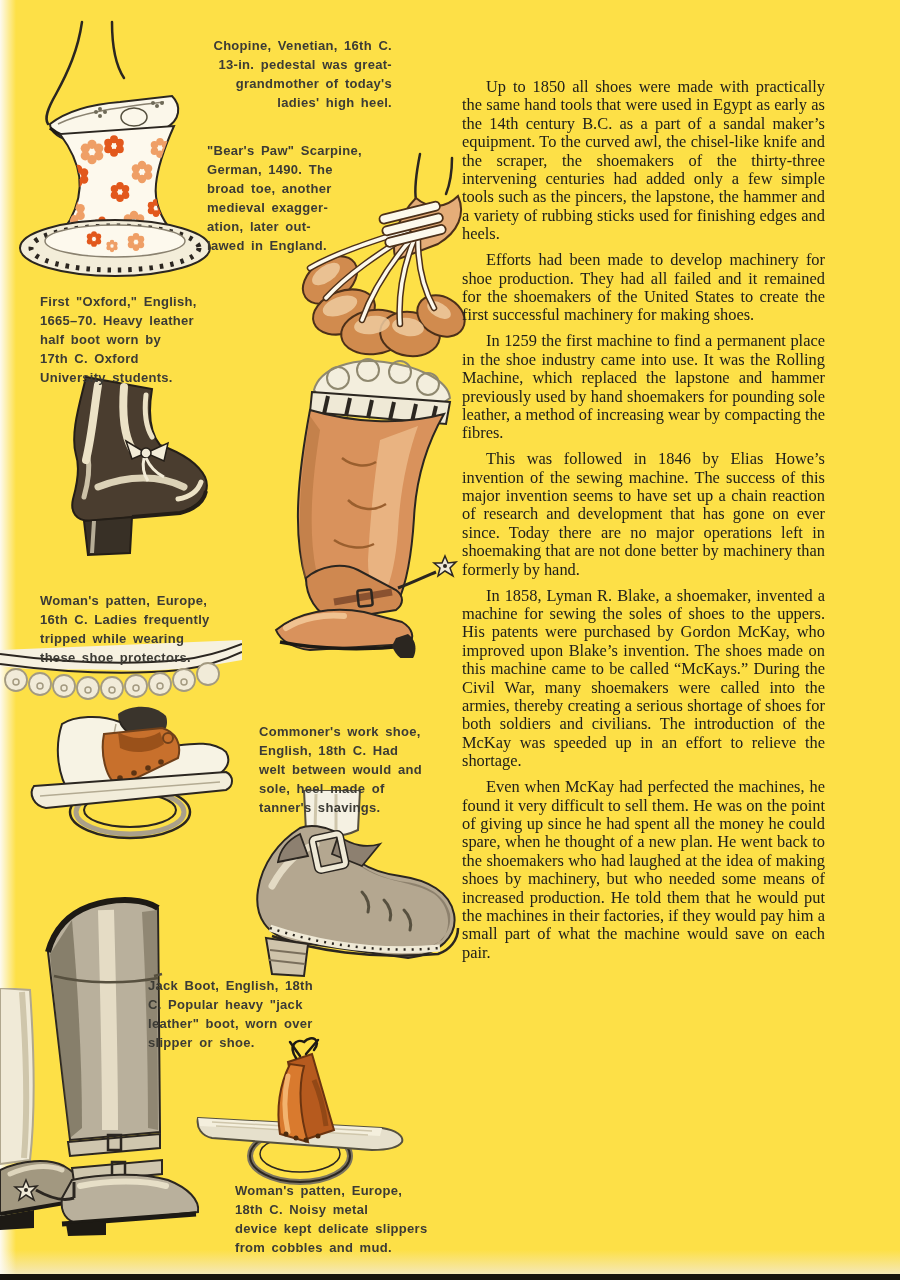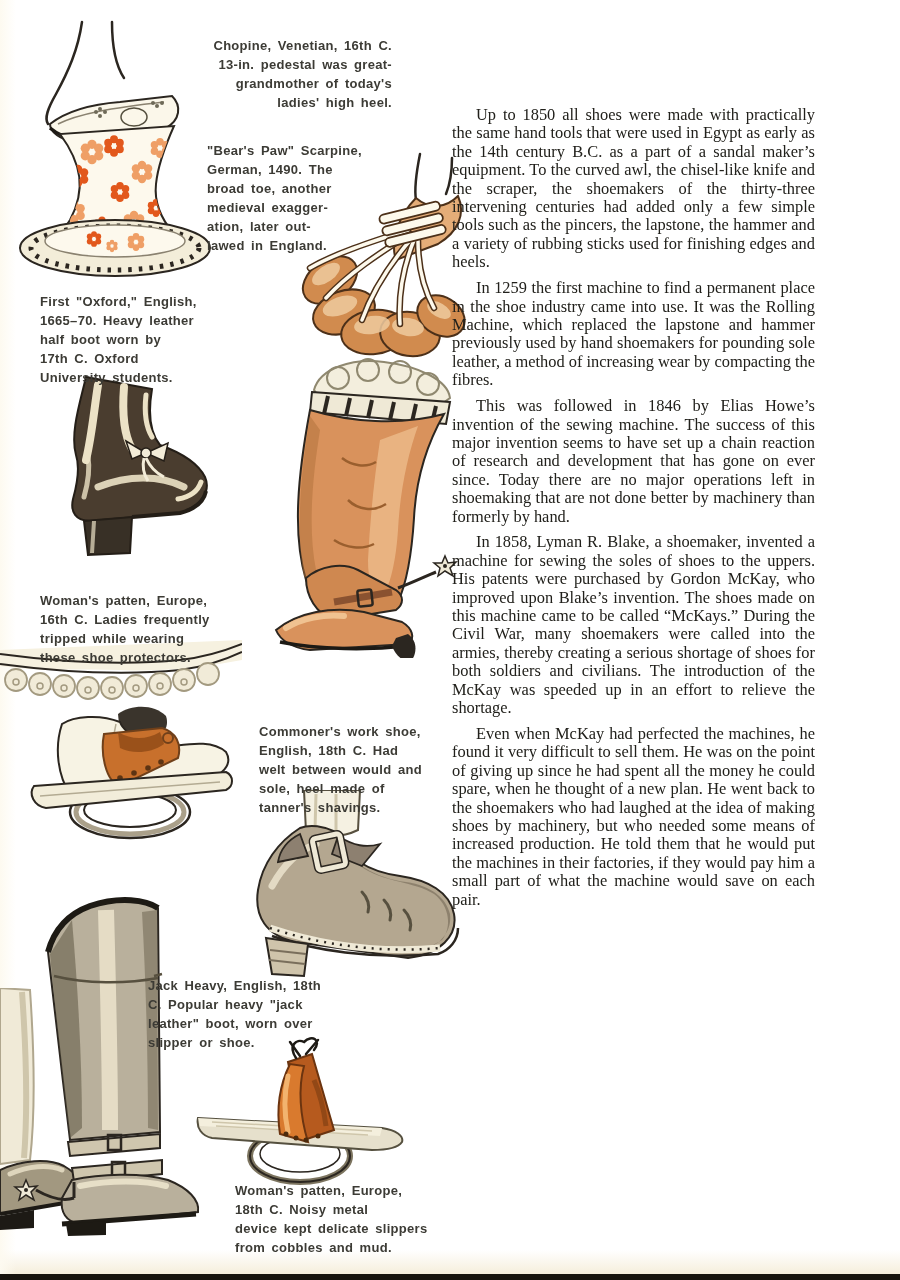--- a/index.html
+++ b/index.html
@@ -11,33 +11,33 @@
   .page::before{content:"";position:absolute;inset:0;pointer-events:none;
     background:linear-gradient(90deg,#fdfaf0 0,rgba(253,250,240,0) 16px),
                linear-gradient(0deg,#f3ead2 0,rgba(243,234,210,0) 30px);}
   .caption{
     position:absolute;white-space:pre-line;
     font-weight:bold;font-size:13px;line-height:19px;
     letter-spacing:.3px;word-spacing:2.5px;color:#3c3b35;z-index:5;
   }
   .caption.right{text-align:right;}
   .article{
-    position:absolute;left:452px;top:78px;width:363px;z-index:4;
+    position:absolute;left:462px;top:78px;width:363px;z-index:4;
     font-family:"Liberation Serif",serif;font-size:16.4px;line-height:18.4px;
-    color:#21201b;text-align:justify;margin-top:28px;
+    color:#21201b;text-align:justify;
   }
   .article p{margin:0 0 7.5px 0;text-indent:24px;}
   .illus{position:absolute;z-index:2;}
   .illus svg{display:block;width:100%;height:100%;}
   .bottom-bar{position:absolute;left:0;bottom:0;width:100%;height:6px;z-index:9;}
 </style>
 </head>
 <body>
 
-<div class="page" style="background: #ffffff;">
+<div class="page" style="background: #fde047;">
 
   <div class="illus" style="left:0;top:988;left:0px;top:988px;width:92px;height:260px">
     <svg viewBox="0 0 92 260">
       <path d="M0,0 L30,2 C34,60 36,120 30,172 L0,176 Z" fill="#f0ead7" stroke="#b0a78e" stroke-width="2"></path>
       <path d="M22,4 C26,60 28,120 24,170" stroke="#cfc6ab" stroke-width="6" fill="none"></path>
       <path d="M0,182 C22,172 48,170 64,178 C78,186 86,198 82,212 L0,226 Z" fill="#a29880" stroke="#2b2620" stroke-width="2"></path>
       <path d="M10,186 C28,178 48,176 62,182" stroke="#ded5bc" stroke-width="5" fill="none" stroke-linecap="round"></path>
       <path d="M0,226 L82,212" stroke="#1d1a15" stroke-width="4"></path>
       <path d="M0,228 L34,222 L34,240 L0,242 Z" fill="#1d1a15"></path>
     </svg>
@@ -346,31 +346,32 @@
 University students.</div>
   <div class="caption" style="left:40px;top:591px;width:210px">Woman's patten, Europe,
 16th C.  Ladies frequently
 tripped while wearing
 these shoe protectors.</div>
   <div class="caption" style="left:259px;top:722px;width:190px">Commoner's work shoe,
 English, 18th C.  Had
 welt between would and
 sole, heel made of
 tanner's shavings.</div>
-  <div class="caption" style="left:148px;top:976px;width:185px">Jack Heavy, English, 18th
+  <div class="caption" style="left:148px;top:976px;width:185px">Jack Boot, English, 18th
 C.  Popular heavy "jack
 leather" boot, worn over
 slipper or shoe.</div>
   <div class="caption" style="left:235px;top:1181px;width:210px">Woman's patten, Europe,
 18th C.  Noisy metal
 device kept delicate slippers
 from cobbles and mud.</div>
 
   <div class="article">
     <p>Up to 1850 all shoes were made with practically the same hand tools that were used in Egypt as early as the 14th century B.C. as a part of a sandal maker’s equipment.  To the curved awl, the chisel-like knife and the scraper, the shoemakers of the thirty-three intervening centuries had added only a few simple tools such as the pincers, the lapstone, the hammer and a variety of rubbing sticks used for finishing edges and heels.</p>
+    <p>Efforts had been made to develop machinery for shoe production.  They had all failed and it remained for the shoemakers of the United States to create the first successful machinery for making shoes.</p>
     <p>In 1259 the first machine to find a permanent place in the shoe industry came into use.  It was the Rolling Machine, which replaced the lapstone and hammer previously used by hand shoemakers for pounding sole leather, a method of increasing wear by compacting the fibres.</p>
     <p>This was followed in 1846 by Elias Howe’s invention of the sewing machine.  The success of this major invention seems to have set up a chain reaction of research and development that has gone on ever since.  Today there are no major operations left in shoemaking that are not done better by machinery than formerly by hand.</p>
     <p>In 1858, Lyman R. Blake, a shoemaker, invented a machine for sewing the soles of shoes to the uppers.  His patents were purchased by Gordon McKay, who improved upon Blake’s invention.  The shoes made on this machine came to be called “McKays.”  During the Civil War, many shoemakers were called into the armies, thereby creating a serious shortage of shoes for both soldiers and civilians.  The introduction of the McKay was speeded up in an effort to relieve the shortage.</p>
     <p>Even when McKay had perfected the machines, he found it very difficult to sell them.  He was on the point of giving up since he had spent all the money he could spare, when he thought of a new plan.  He went back to the shoemakers who had laughed at the idea of making shoes by machinery, but who needed some means of increased production.  He told them that he would put the machines in their factories, if they would pay him a small part of what the machine would save on each pair.</p>
   </div>
 
   <div class="bottom-bar" style="background: rgb(23, 20, 14);"></div>
 </div>
 
 </body></html>

